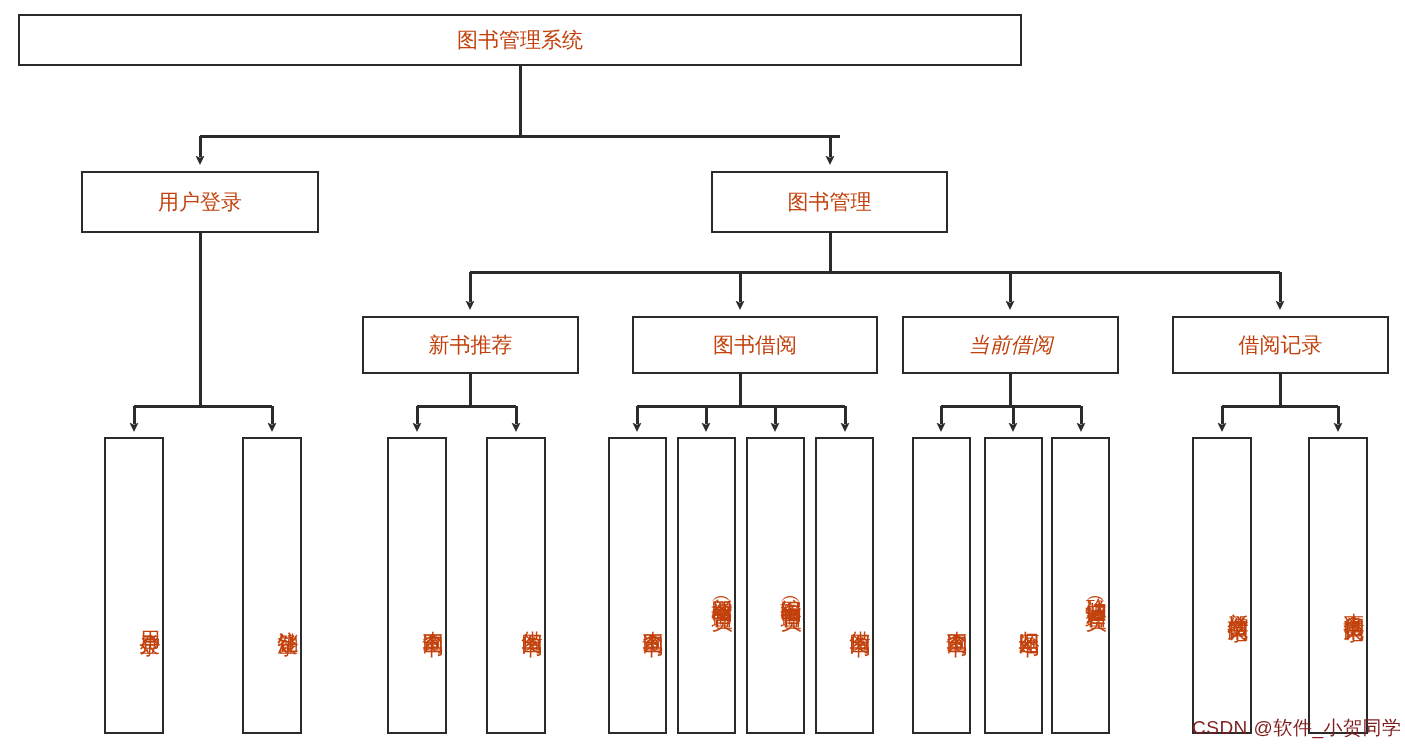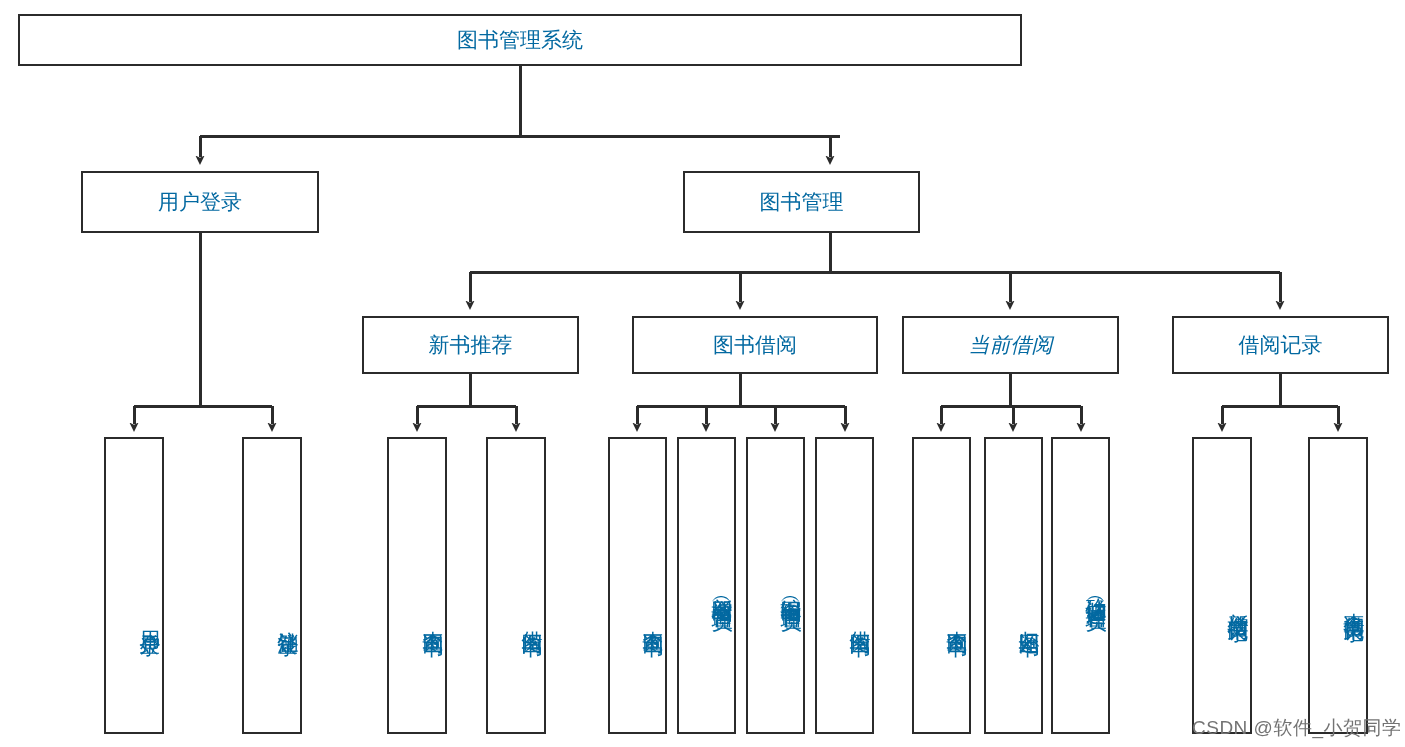--- a/index.html
+++ b/index.html
@@ -26,21 +26,21 @@
   }
   .node {
     position: absolute;
     box-sizing: border-box;
     background: #ffffff;
     border: 2px solid #2b2b2b;
     display: flex;
     align-items: center;
     justify-content: center;
     text-align: right;
-    color: #0369a1;
+    color: #c2410c;
     line-height: 1.18;
   }
   .node.horizontal {
     font-size: 21px;
   }
   .node.root {
     font-size: 21px;
   }
   .node.vertical {
     writing-mode: vertical-rl;
@@ -50,21 +50,21 @@
     padding-top: 14px;
     align-items: flex-start;
     justify-content: center;
   }
   .node .label {
     display: block;
   }
   .watermark {
     position: absolute;
     font-size: 19px;
-    color: #737373;
+    color: #7f1d1d;
     white-space: nowrap;
     letter-spacing: 0.5px;
   }
 </style>
 </head>
 <body>
 
 <div id="canvas">
 
   <svg id="wires" viewBox="0 0 1405 747">
@@ -117,21 +117,21 @@
     </g>
   </svg>
 
   <div class="node root horizontal" style="left:18px;top:14px;width:1004px;height:52px;">
     <span class="label">图书管理系统</span>
   </div>
 
   <div class="node horizontal" style="left:81px;top:171px;width:238px;height:62px;">
     <span class="label">用户登录</span>
   </div>
-  <div class="node horizontal" style="left:683px;top:171px;width:237px;height:62px;">
+  <div class="node horizontal" style="left:711px;top:171px;width:237px;height:62px;">
     <span class="label">图书管理</span>
   </div>
 
   <div class="node horizontal" style="left:362px;top:316px;width:217px;height:58px;">
     <span class="label">新书推荐</span>
   </div>
   <div class="node horizontal" style="left:632px;top:316px;width:246px;height:58px;">
     <span class="label">图书借阅</span>
   </div>
   <div class="node horizontal" style="left:902px;top:316px;width:217px;height:58px;font-style:italic;">

